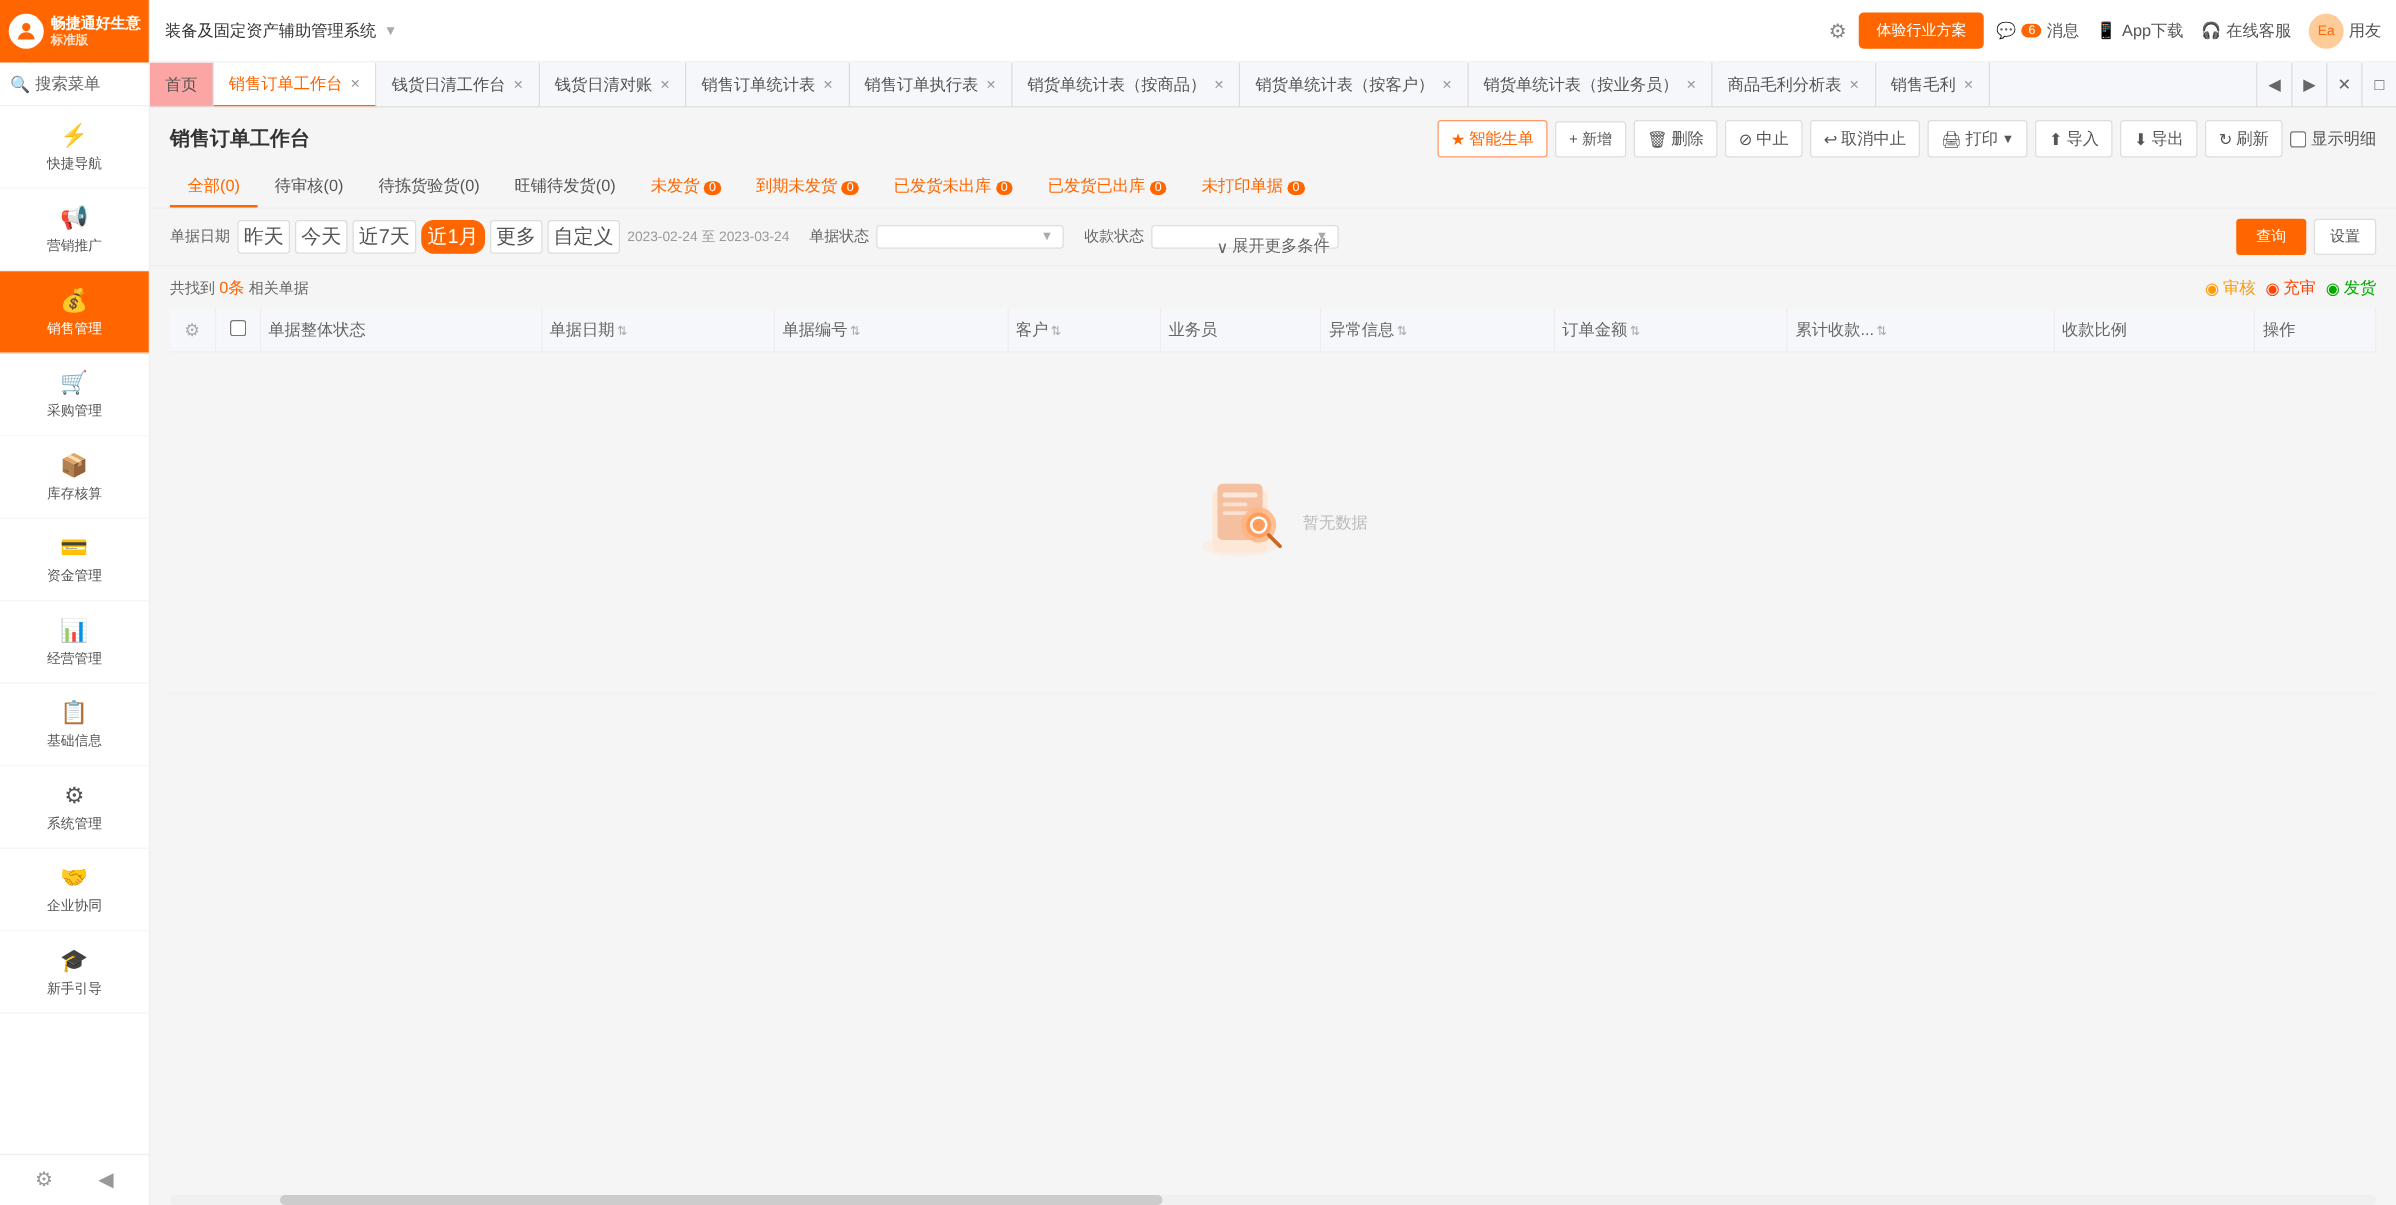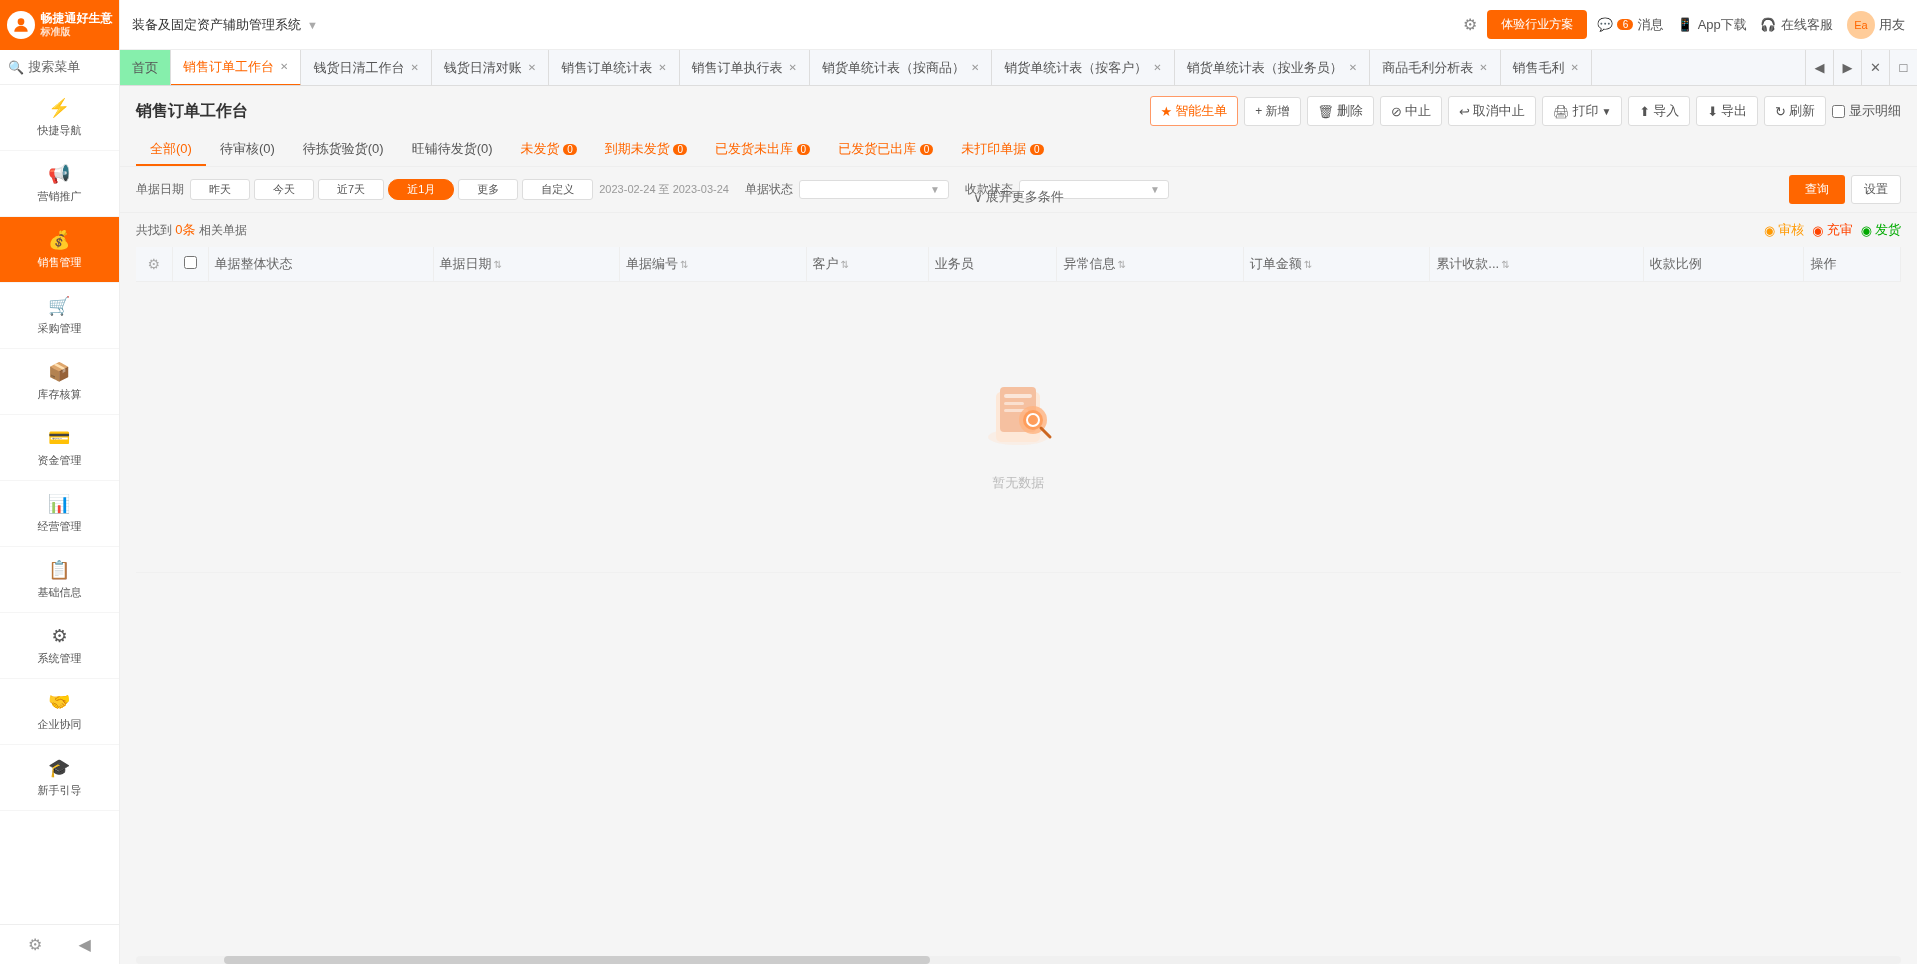--- a/index.html
+++ b/index.html
@@ -29,21 +29,21 @@
     .topbar-industry-btn { background: #ff6600; color: #fff; border: none; padding: 6px 14px; border-radius: 4px; cursor: pointer; font-size: 12px; }
     .topbar-actions { display: flex; align-items: center; gap: 14px; color: #555; }
     .topbar-action { display: flex; align-items: center; gap: 4px; cursor: pointer; font-size: 12px; color: #555; }
     .badge { background: #ff6600; color: #fff; border-radius: 10px; padding: 0 5px; font-size: 10px; min-width: 16px; text-align: center; }
     .user-avatar { width: 28px; height: 28px; background: #ffcc99; border-radius: 50%; display: flex; align-items: center; justify-content: center; font-size: 11px; color: #ff6600; }
 
     
     .tabs-bar { height: 36px; background: #f5f7fa; display: flex; align-items: center; border-bottom: 1px solid #ddd; overflow: hidden; }
     .tab { display: flex; align-items: center; gap: 4px; padding: 0 12px; height: 36px; cursor: pointer; border-right: 1px solid #ddd; color: #555; font-size: 12px; white-space: nowrap; flex-shrink: 0; }
     .tab.active { background: #fff; color: #ff6600; border-bottom: 2px solid #ff6600; }
-    .tab.home { background: #86efac; }
+    .tab.home { background: #fca5a5; }
     .tab-close { font-size: 10px; color: #999; margin-left: 2px; }
     .tabs-nav-btns { display: flex; align-items: center; margin-left: auto; flex-shrink: 0; }
     .tabs-nav-btn { width: 28px; height: 36px; display: flex; align-items: center; justify-content: center; cursor: pointer; border-left: 1px solid #ddd; color: #666; }
 
     
     .content { flex: 1; display: flex; flex-direction: column; overflow: hidden; padding: 0; }
 
     
     .page-header { padding: 10px 16px 0; display: flex; align-items: center; justify-content: space-between; }
     .page-title { font-size: 16px; font-weight: bold; color: #333; }
@@ -54,21 +54,21 @@
     
     .sub-tabs { display: flex; align-items: center; padding: 8px 16px 0; gap: 0; border-bottom: 1px solid #eee; }
     .sub-tab { padding: 6px 14px; cursor: pointer; color: #555; font-size: 12px; border-bottom: 2px solid transparent; white-space: nowrap; }
     .sub-tab.active { color: #ff6600; border-bottom: 2px solid #ff6600; font-weight: normal; }
 
     
     .filter-bar { padding: 8px 16px; display: flex; align-items: center; gap: 16px; flex-wrap: wrap; border-bottom: 1px solid #eee; position: relative; }
     .filter-item { display: flex; align-items: center; gap: 6px; }
     .filter-label { color: #666; font-size: 12px; white-space: nowrap; }
     .filter-date-btns { display: flex; align-items: center; gap: 4px; }
-    .filter-date-btn { padding: 2px 18px; border: 1px solid #ddd; border-radius: 3px; cursor: pointer; font-size: 11px; color: #555; background: #fff; }
+    .filter-date-btn { padding: 2px 4px; border: 1px solid #ddd; border-radius: 3px; cursor: pointer; font-size: 16px; color: #555; background: #fff; }
     .filter-date-btn.active { background: #ff6600; color: #fff; border-color: #ff6600; border-radius: 10px; }
     .filter-date-range { font-size: 11px; color: #999; }
     .filter-select { display: flex; align-items: center; gap: 4px; border: 1px solid #ddd; border-radius: 3px; padding: 3px 8px; background: #fff; cursor: pointer; min-width: 120px; justify-content: space-between; }
     .filter-select-arrow { color: #aaa; font-size: 10px; }
     .expand-btn { display: flex; align-items: center; gap: 3px; color: #666; cursor: pointer; font-size: 12px; }
     .query-btn { background: #ff6600; color: #fff; border: none; padding: 6px 16px; border-radius: 3px; cursor: pointer; font-size: 12px; }
     .set-btn { background: #fff; color: #555; border: 1px solid #ddd; padding: 5px 12px; border-radius: 3px; cursor: pointer; font-size: 12px; }
 
     
     .table-area { flex: 1; overflow: auto; padding: 0 16px; }
@@ -81,21 +81,21 @@
 
     table { width: 100%; border-collapse: collapse; font-size: 12px; }
     thead tr { background: #f5f7fa; }
     th { padding: 8px 6px; text-align: left; color: #666; font-weight: normal; border-bottom: 1px solid #eee; border-right: 1px solid #eee; white-space: nowrap; }
     th .sort-icon { color: #aaa; margin-left: 2px; font-size: 10px; }
     td { padding: 8px 6px; border-bottom: 1px solid #f0f0f0; color: #333; }
     .col-checkbox { width: 36px; text-align: center; }
     .col-settings { width: 36px; text-align: center; }
 
     
-    .empty-state { display: flex; flex-direction: column; align-items: center; justify-content: center; padding: 80px 0; }
+    .empty-state { display: flex; align-items: center; justify-content: center; padding: 80px 0; }
     .empty-icon { width: 100px; height: 100px; margin-bottom: 12px; }
     .empty-text { color: #bbb; font-size: 13px; }
 
     
     .pagination { height: 44px; display: flex; align-items: center; justify-content: flex-end; padding: 0 16px; border-top: 1px solid #eee; gap: 8px; background: #fff; }
     .pagination-label { color: #666; font-size: 12px; }
     .pagination-select { border: 1px solid #ddd; border-radius: 3px; padding: 2px 4px; font-size: 12px; color: #333; }
     .pagination-btn { width: 24px; height: 24px; display: flex; align-items: center; justify-content: center; border: 1px solid #ddd; border-radius: 3px; cursor: pointer; color: #666; font-size: 12px; }
     .pagination-btn.disabled { color: #ccc; cursor: not-allowed; }
     .pagination-input { width: 40px; border: 1px solid #ddd; border-radius: 3px; padding: 2px 4px; text-align: center; font-size: 12px; }

